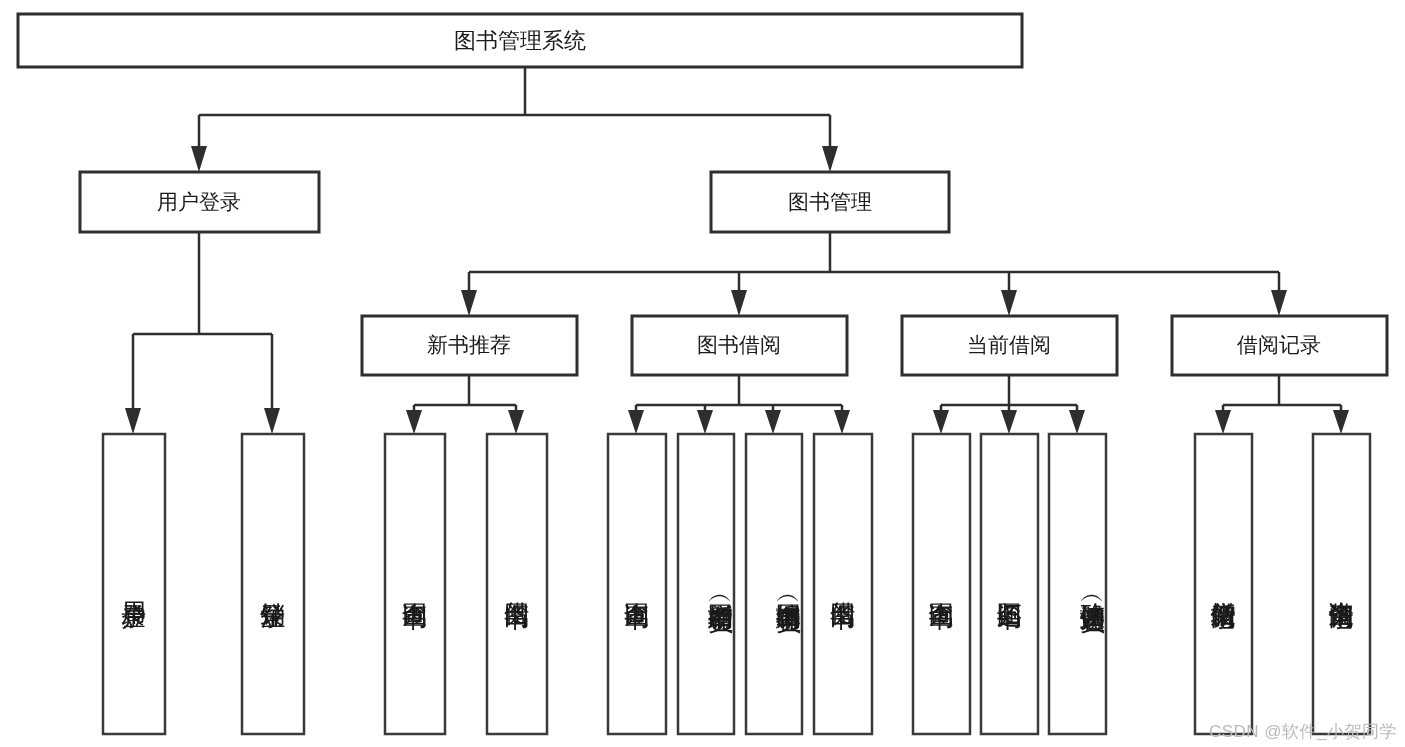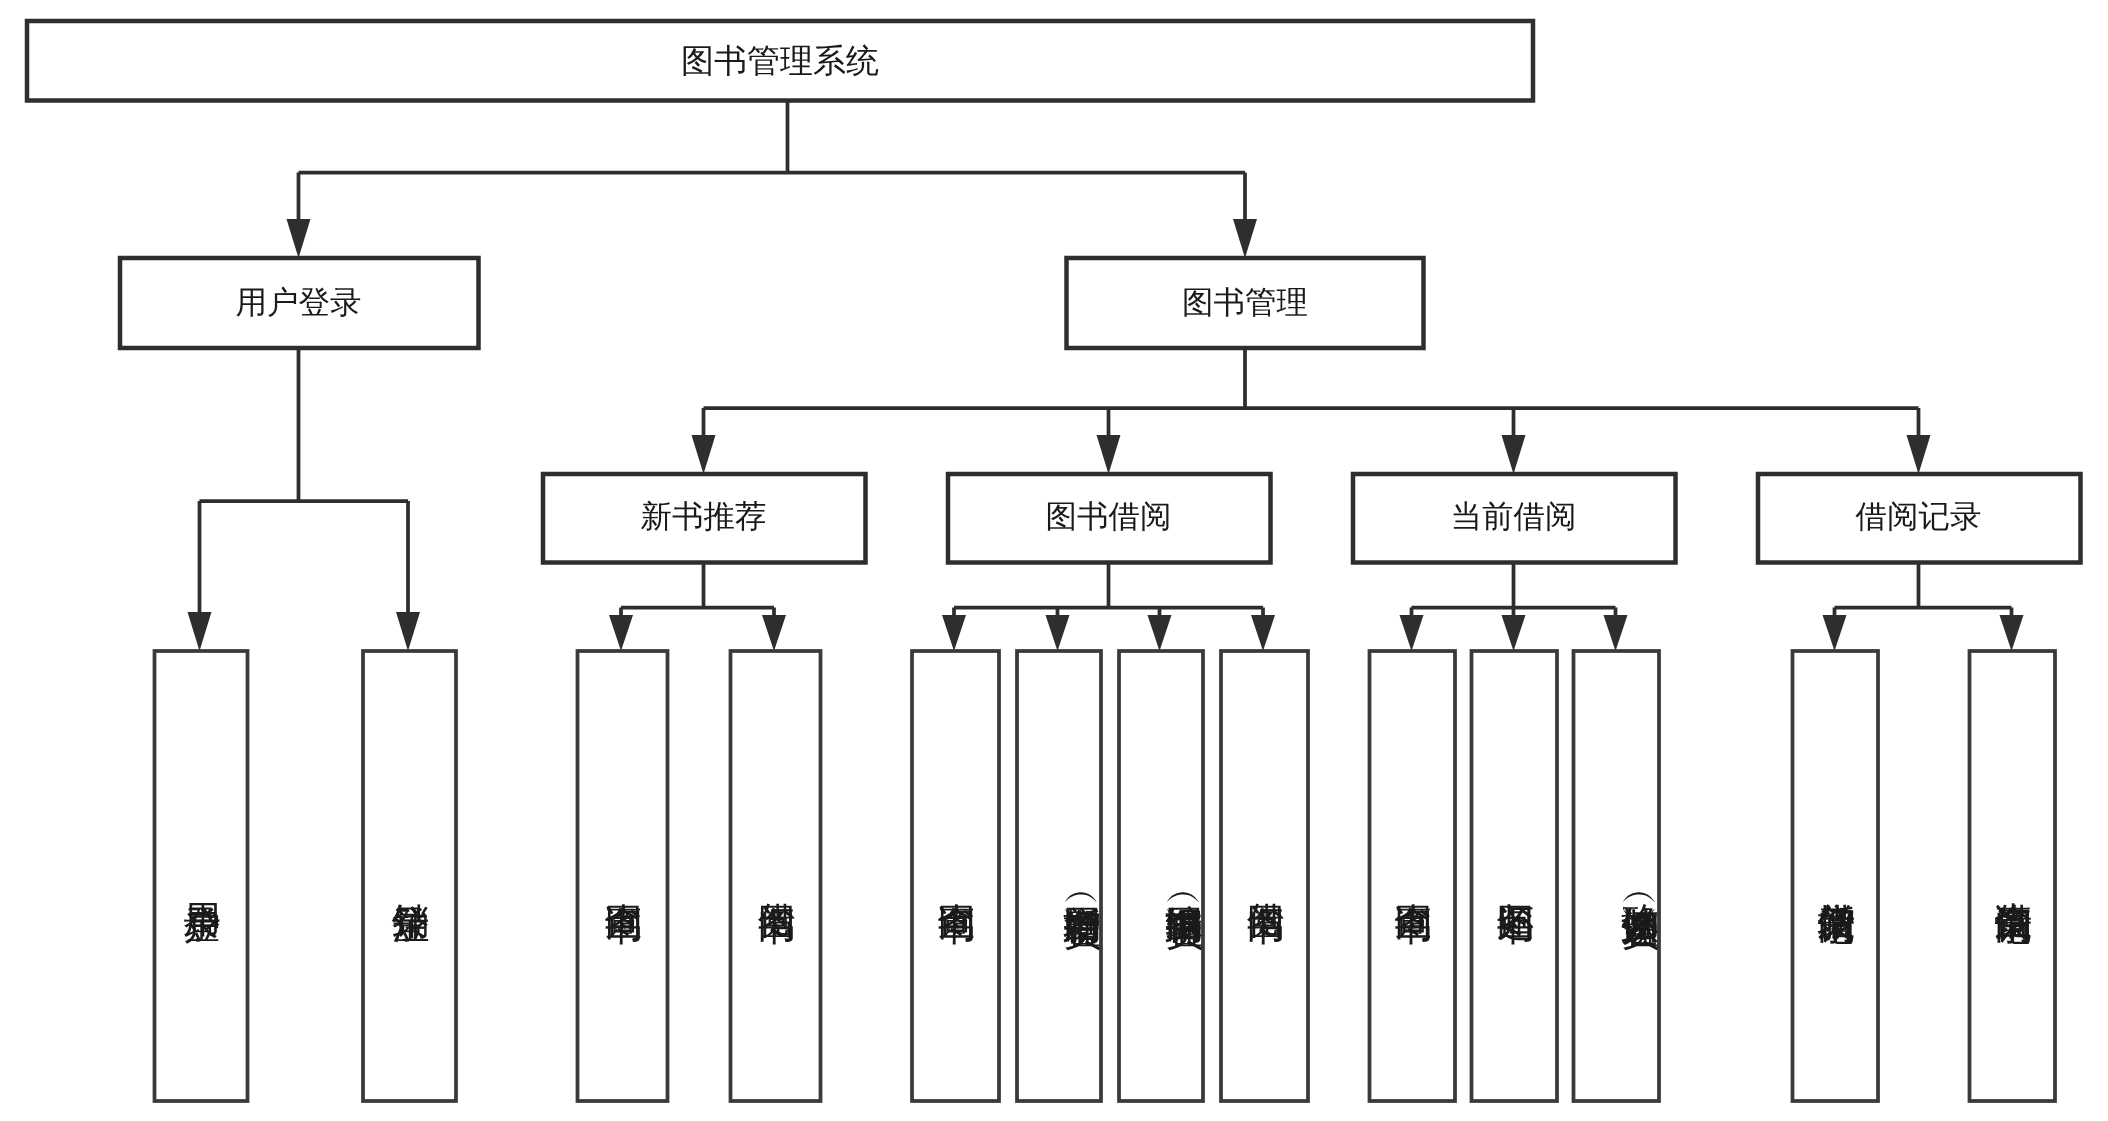--- a/index.html
+++ b/index.html
@@ -229,13 +229,14 @@
   <div class="vert-label" style="left:746px; top:434px; width:56px; height:300px; align-items:flex-start; padding-top:6px; box-sizing:border-box;">编辑图书（管理员）</div>
   <div class="vert-label" style="left:814px; top:434px; width:58px; height:300px;">借阅图书</div>
 
   <div class="vert-label" style="left:913px; top:434px; width:57px; height:300px;">查询图书</div>
   <div class="vert-label" style="left:981px; top:434px; width:57px; height:300px;">归还图书</div>
   <div class="vert-label" style="left:1049px; top:434px; width:57px; height:300px; align-items:flex-start; padding-top:6px; box-sizing:border-box;">确认归还（管理员）</div>
 
   <div class="vert-label" style="left:1195px; top:434px; width:57px; height:300px;">新增借阅记录</div>
   <div class="vert-label" style="left:1313px; top:434px; width:57px; height:300px;">查询借阅记录</div>
 
+  <div class="watermark">CSDN @软件_小贺同学</div>
 </div>
 
 </body></html>

